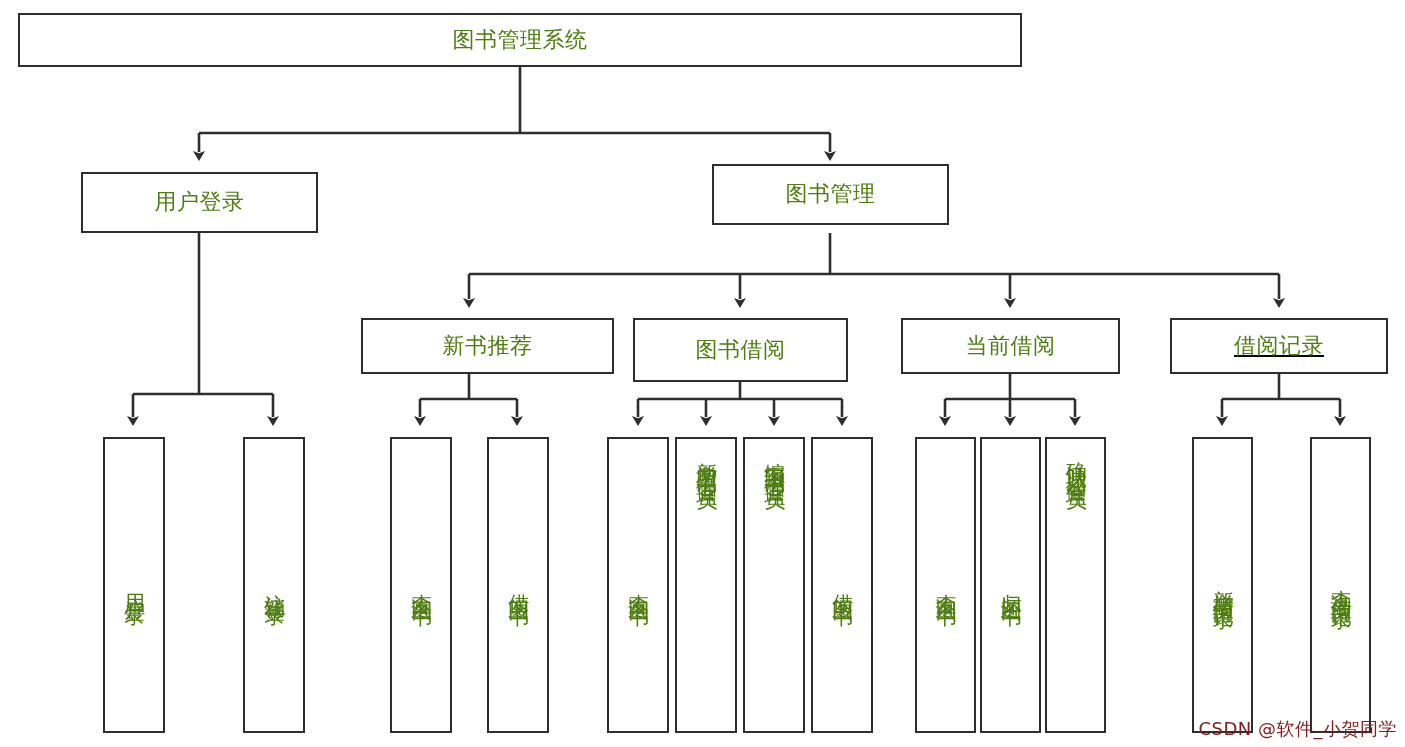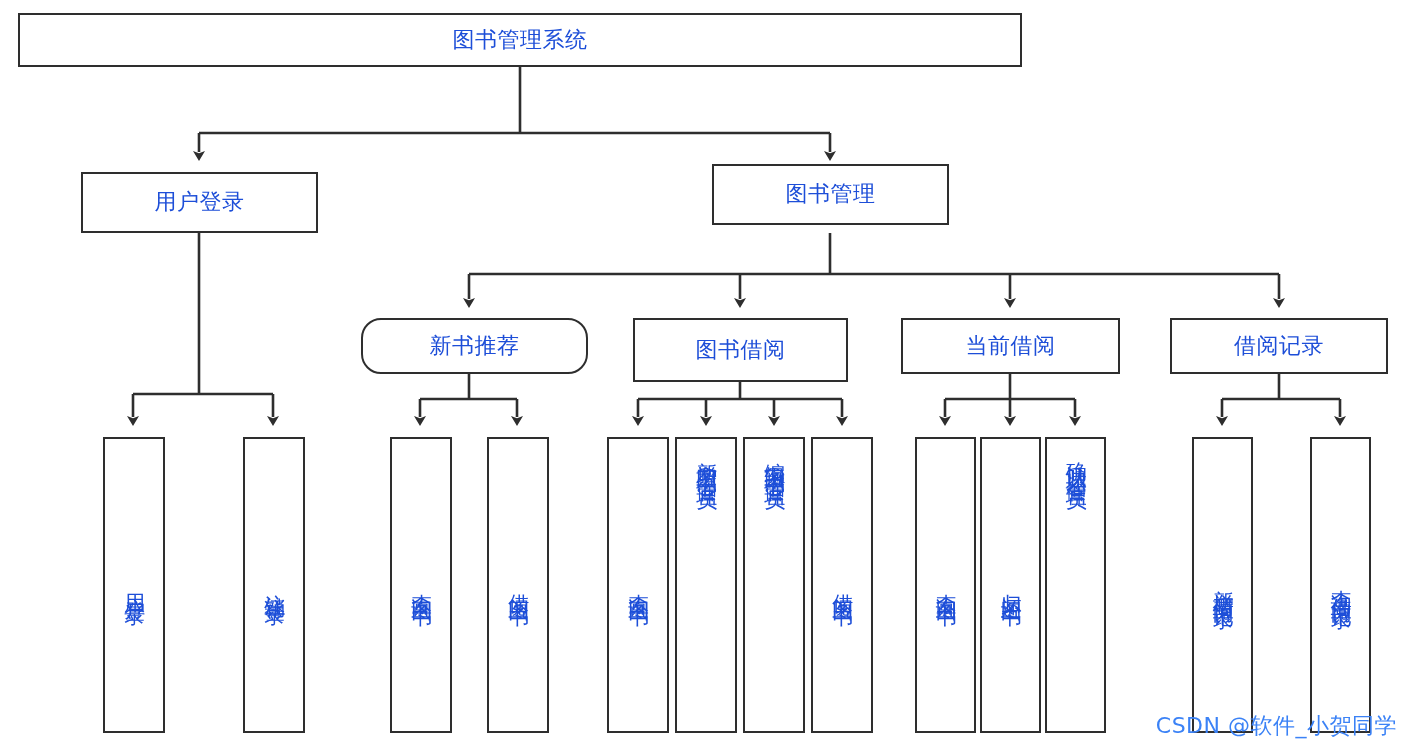--- a/index.html
+++ b/index.html
@@ -30,21 +30,21 @@
     position: absolute;
     box-sizing: border-box;
     background: #ffffff;
     border: 2.5px solid #2e2e2e;
     display: flex;
     align-items: center;
     justify-content: center;
     z-index: 3;
   }
   .node-label {
-    color: #1d4ed8;
+    color: #4d7c0f;
     font-size: 22px;
     line-height: 1.12;
     letter-spacing: 0.5px;
     white-space: nowrap;
     text-align: center;
   }
   
   .node.vertical .node-label {
     writing-mode: vertical-rl;
     text-orientation: upright;
@@ -60,22 +60,22 @@
   }
   .node.leaf.short {
     align-items: center;
     padding-top: 0;
   }
   
   #watermark {
     position: absolute;
     right: 8px;
     bottom: 6px;
-    font-size: 22px;
-    color: #3b82f6;
+    font-size: 18px;
+    color: #7f1d1d;
     letter-spacing: 0.5px;
     z-index: 9;
     white-space: nowrap;
     font-family: "DejaVu Sans", "Liberation Sans", sans-serif;
   }
 </style>
 </head>
 <body>
 
 <div id="diagram-root">
@@ -135,33 +135,33 @@
   </div>
 
   <div class="node" style="left:81px; top:172px; width:237px; height:61px;">
     <span class="node-label">用户登录</span>
   </div>
 
   <div class="node" style="left:712px; top:164px; width:237px; height:61px;">
     <span class="node-label">图书管理</span>
   </div>
 
-  <div class="node" style="left:361px; top:318px; width:227px; height:56px;border-radius:20px;">
+  <div class="node" style="left:361px; top:318px; width:253px; height:56px;">
     <span class="node-label">新书推荐</span>
   </div>
 
   <div class="node" style="left:633px; top:318px; width:215px; height:64px;">
     <span class="node-label">图书借阅</span>
   </div>
 
   <div class="node" style="left:901px; top:318px; width:219px; height:56px;">
     <span class="node-label">当前借阅</span>
   </div>
 
-  <div class="node" style="left:1170px; top:318px; width:218px; height:56px;">
+  <div class="node" style="left:1170px; top:318px; width:218px; height:56px;text-decoration:underline;">
     <span class="node-label">借阅记录</span>
   </div>
 
   <div class="node vertical leaf short" style="left:103px; top:437px; width:62px; height:296px;">
     <span class="node-label">用户登录</span>
   </div>
 
   <div class="node vertical leaf short" style="left:243px; top:437px; width:62px; height:296px;">
     <span class="node-label">注销登录</span>
   </div>

